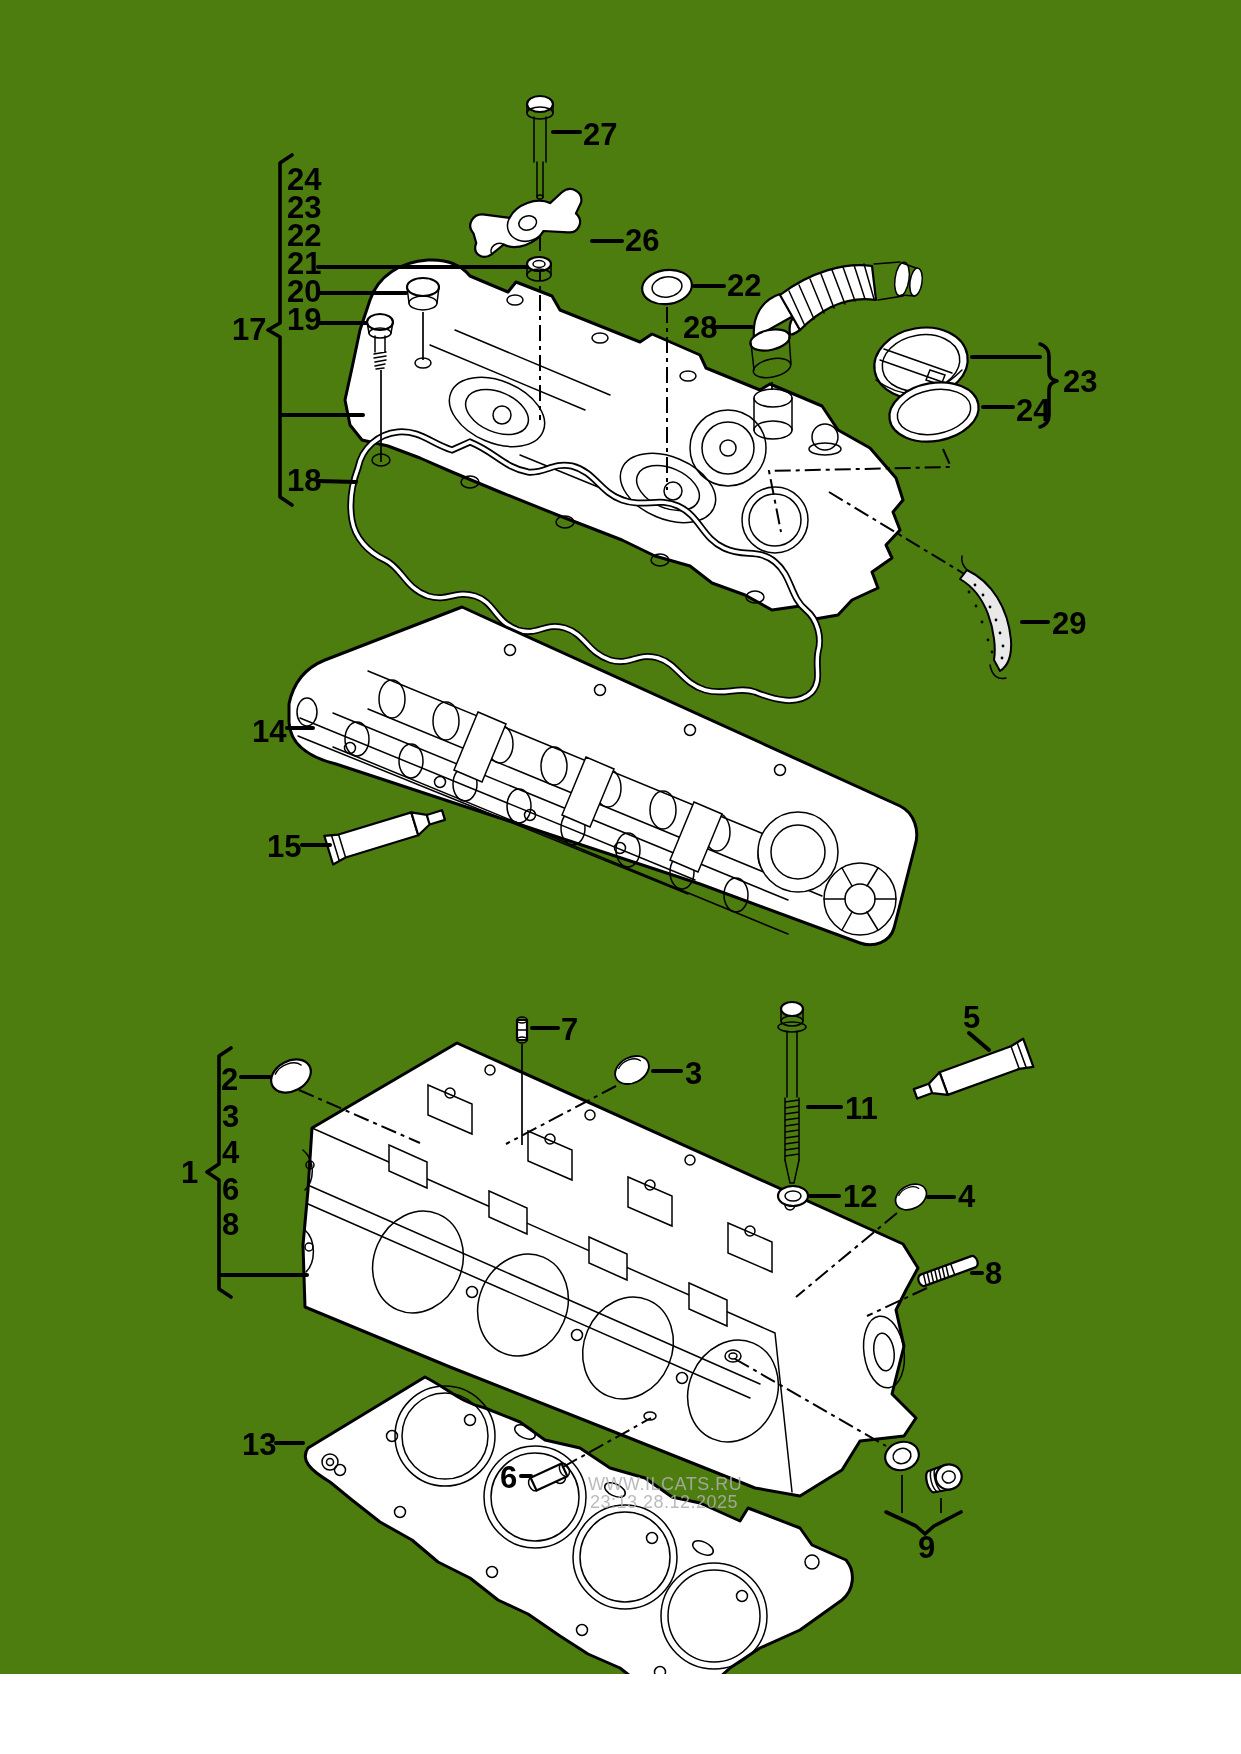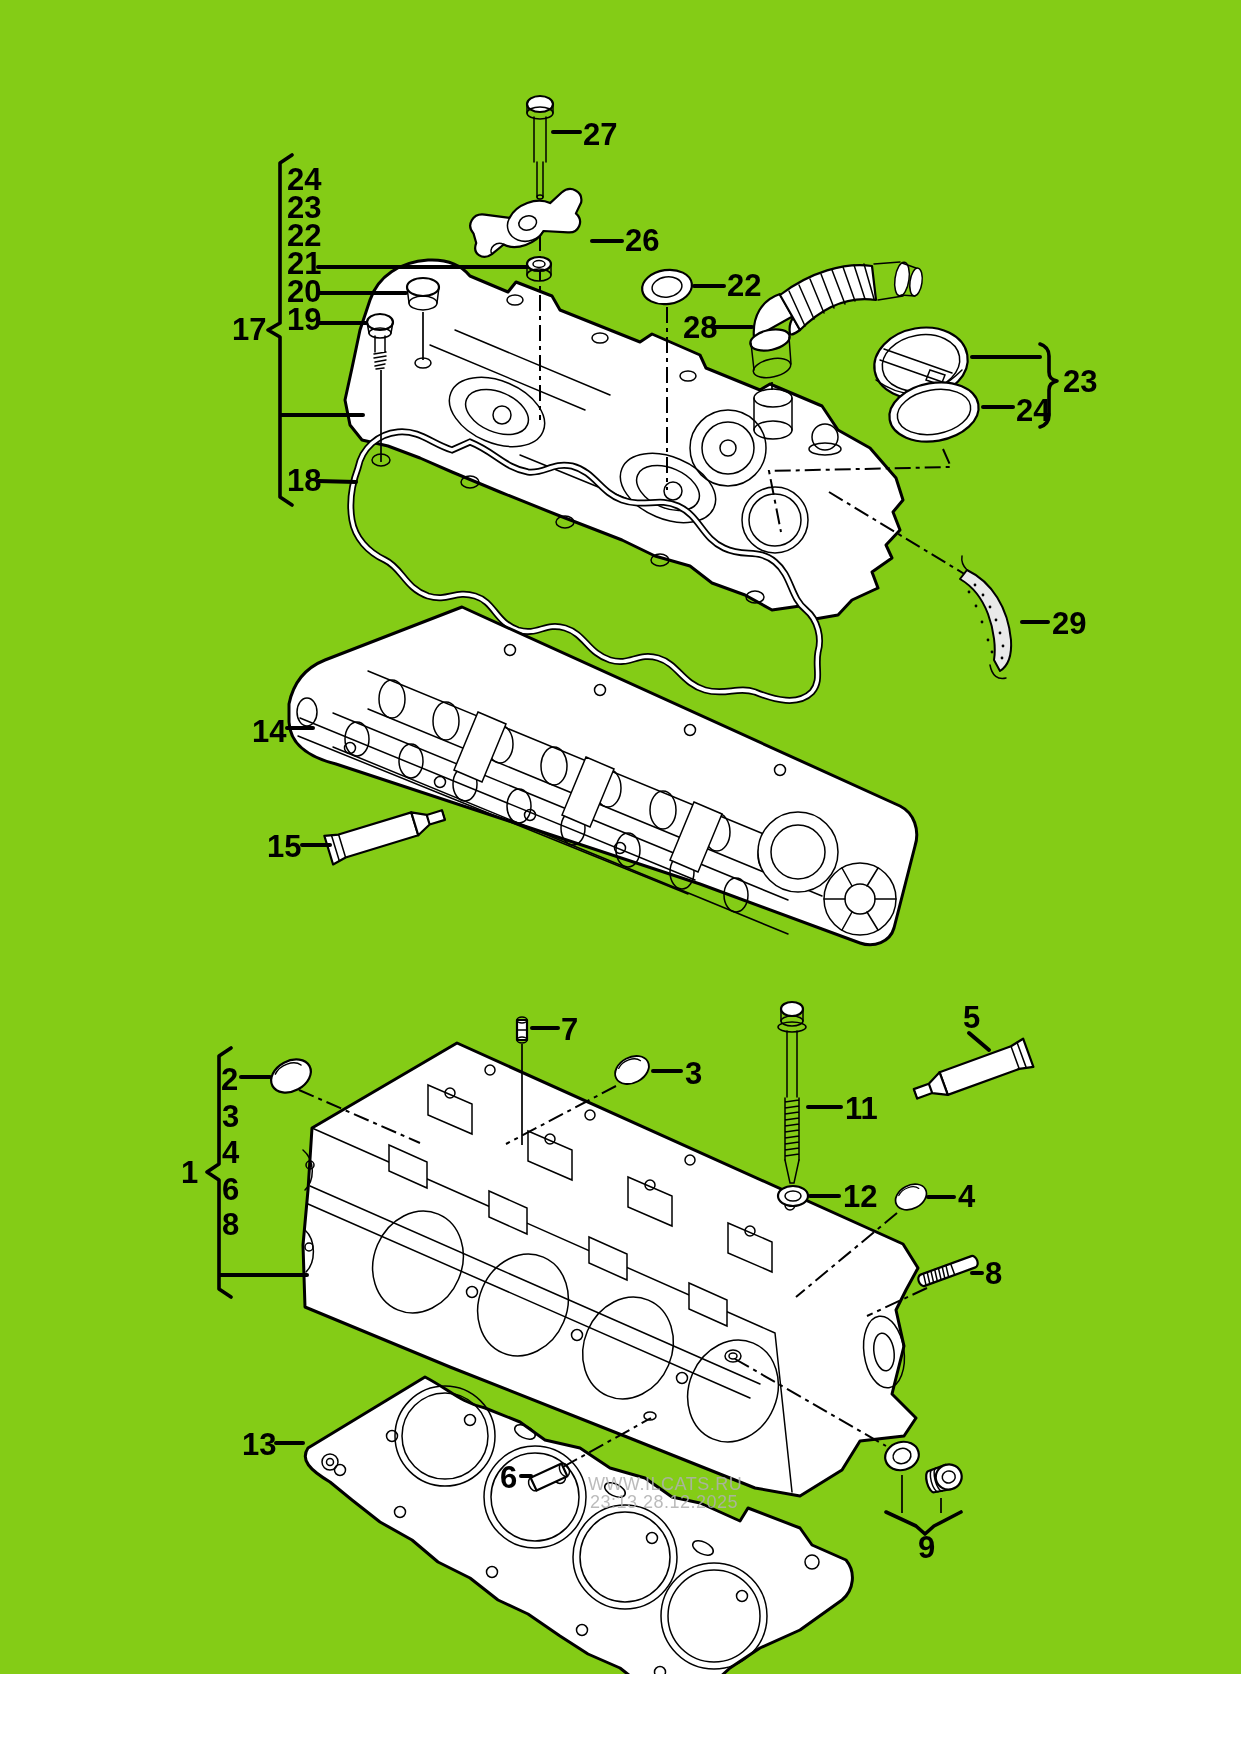--- a/index.html
+++ b/index.html
@@ -1,16 +1,16 @@
 <!DOCTYPE html>
 <html><head>
 <meta charset="utf-8">
 <style>
   html,body{margin:0;padding:0;background:#ffffff;}
-  #stage{position:relative;width:1241px;height:1674px;background:#84cc16;overflow:hidden;
+  #stage{position:relative;width:1241px;height:1674px;background:#4d7c0f;overflow:hidden;
          font-family:"Liberation Sans",sans-serif;}
   svg{display:block}
   .co{font:700 31px "Liberation Sans",sans-serif;fill:#000;}
   .wm{font:400 18px "Liberation Sans",sans-serif;fill:#b0b0b0;opacity:.85;letter-spacing:.5px;}
   .p3{fill:#fff;stroke:#000;stroke-width:3;stroke-linejoin:round;}   
   .p2{fill:#fff;stroke:#000;stroke-width:2.2;stroke-linejoin:round;} 
   .d{fill:none;stroke:#000;stroke-width:1.5;stroke-linecap:round;}   
   .dn{fill:none;stroke:#000;stroke-width:1.5;}
   .df{fill:#fff;stroke:#000;stroke-width:1.5;}
   .ld{fill:none;stroke:#000;stroke-width:4;stroke-linecap:round;}    

